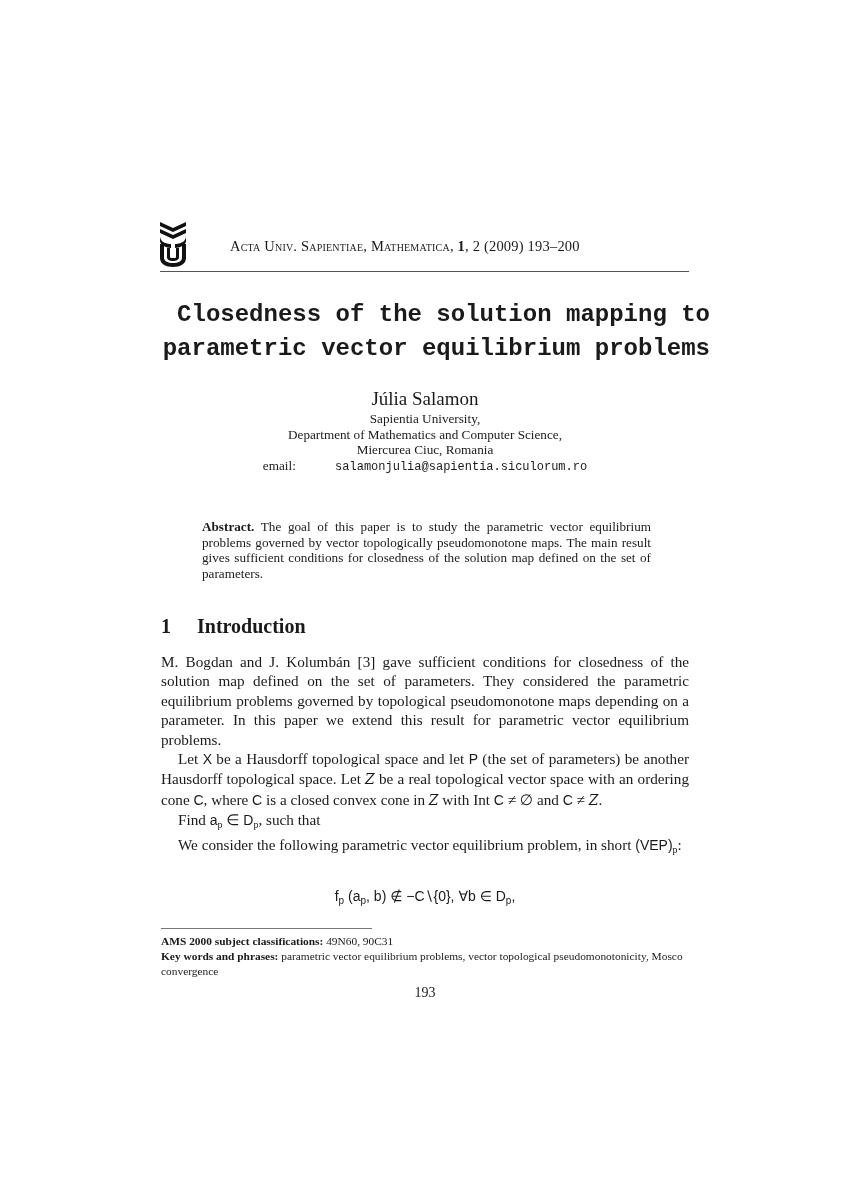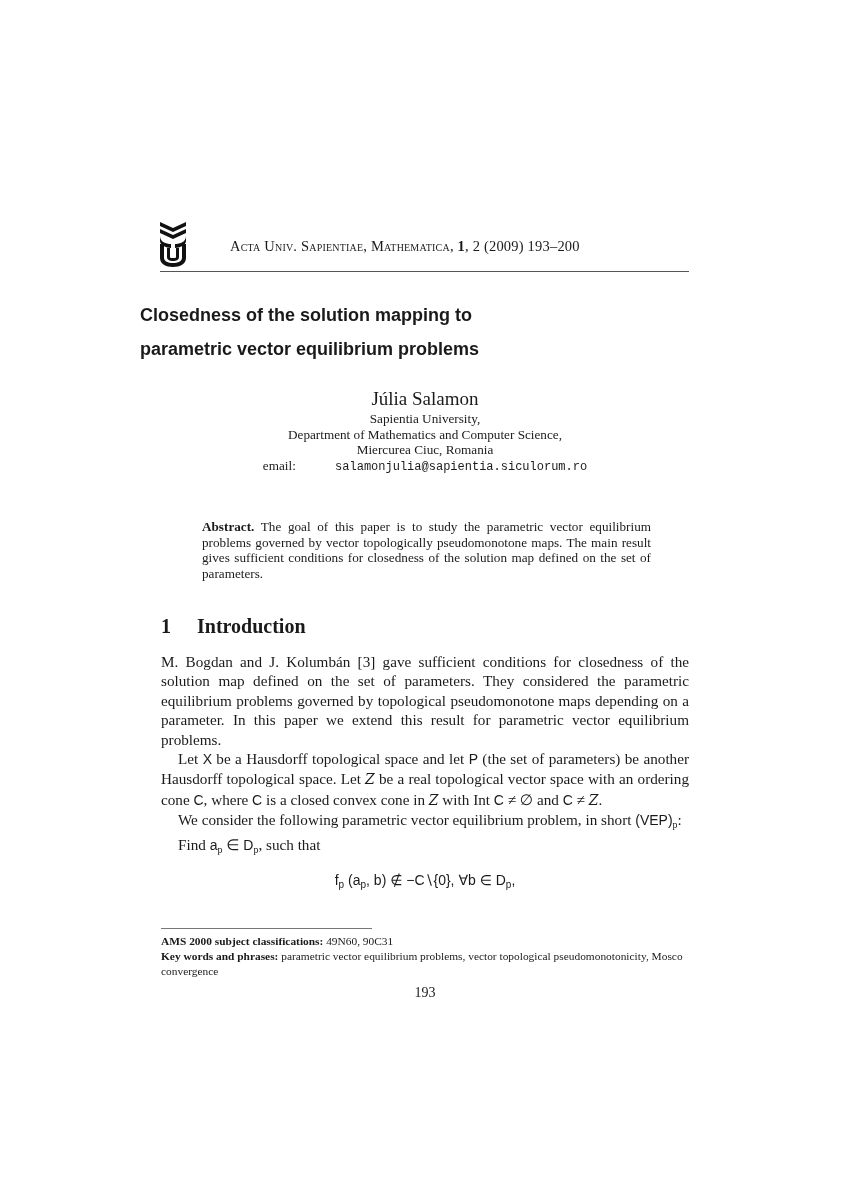--- a/index.html
+++ b/index.html
@@ -16,23 +16,23 @@
     .running-head {
       left: 230px; top: 238px; font-size: 14.5px; white-space: nowrap;
       font-family: "Liberation Serif", serif; letter-spacing: 0.2px;
     }
     .running-head .sc { font-variant: small-caps; }
     .running-head b { font-weight: bold; }
     .header-rule { left: 160px; top: 271px; width: 529px; height: 1px; background: #555; }
 
     
     .title {
-      left: 140px; width: 570px; top: 298px; text-align: left;
-      font-family: Liberation Sans, sans-serif; font-weight: bold;
-      font-size: 18px; line-height: 34px;
+      left: 140px; width: 570px; top: 298px; text-align: right;
+      font-family: Liberation Mono, monospace; font-weight: bold;
+      font-size: 24px; line-height: 34px;
     }
 
     
     .author-block {
       left: 200px; width: 450px; top: 387px; text-align: center;
       font-family: "Liberation Serif", serif;
     }
     .author-name { font-size: 19px; line-height: 24px; }
     .affil { font-size: 13.2px; line-height: 15.6px; }
     .email { font-family: "Liberation Mono", monospace; font-size: 12px; margin-left: 36px; }
@@ -57,21 +57,21 @@
       left: 161px; width: 528px; top: 652px;
       font-family: "Liberation Serif", serif; font-size: 15.2px; line-height: 19.4px;
       text-align: justify;
     }
     .body p { margin: 0; }
     .body p.indent { text-indent: 17px; }
     .sans { font-family: "Liberation Sans", sans-serif; font-size: 14px; }
     .cal { font-style: italic; font-family: "DejaVu Serif", serif; font-size: 14px; }
     .sub { font-size: 10px; vertical-align: -3px; }
     .equation {
-      text-align: center; margin-top: 12px; font-family: "Liberation Sans", sans-serif; font-size: 14px;
+      text-align: center; margin-top: 28px; font-family: "Liberation Sans", sans-serif; font-size: 14px;
     }
 
     
     .footnote-rule { left: 161px; top: 928px; width: 211px; height: 1px; background: #777; }
     .footnote {
       left: 161px; width: 528px; top: 934px;
       font-family: "Liberation Serif", serif; font-size: 11.4px; line-height: 15px;
     }
     .footnote b { font-weight: bold; }
 
@@ -125,24 +125,24 @@
   <div class="abs section-heading">
     <span class="num">1</span><span>Introduction</span>
   </div>
 
   <div class="abs body">
     <p>M. Bogdan and J. Kolumbán [3] gave sufficient conditions for closedness of the solution map defined on the set of parameters. They considered the parametric equilibrium problems governed by topological pseudomonotone maps depending on a parameter. In this paper we extend this result for parametric vector equilibrium problems.</p>
     <p class="indent">
       <span>Let </span><span class="sans">X</span><span> be a Hausdorff topological space and let </span><span class="sans">P</span><span> (the set of parameters) be another Hausdorff topological space. Let </span><span class="cal">Z</span><span> be a real topological vector space with an ordering cone </span><span class="sans">C</span><span>, where </span><span class="sans">C</span><span> is a closed convex cone in </span><span class="cal">Z</span><span> with Int </span><span class="sans">C</span><span> ≠ ∅ and </span><span class="sans">C</span><span> ≠ </span><span class="cal">Z</span><span>.</span>
     </p>
     <p class="indent">
-      <span>We consider the following parametric vector equilibrium problem, in short </span><span class="sans">(VEP)</span><span class="sub">p</span><span>:</span>
+      <span>Find </span><span class="sans">a</span><span class="sub">p</span><span> ∈ </span><span class="sans">D</span><span class="sub">p</span><span>, such that</span>
     </p>
     <p class="indent">
-      <span>Find </span><span class="sans">a</span><span class="sub">p</span><span> ∈ </span><span class="sans">D</span><span class="sub">p</span><span>, such that</span>
+      <span>We consider the following parametric vector equilibrium problem, in short </span><span class="sans">(VEP)</span><span class="sub">p</span><span>:</span>
     </p>
     <div class="equation">
       <span>f</span><span class="sub">p</span><span> (a</span><span class="sub">p</span><span>, b) ∉ −C∖{0}, ∀b ∈ D</span><span class="sub">p</span><span>,</span>
     </div>
   </div>
 
   <div class="abs footnote-rule"></div>
   <div class="abs footnote">
     <div>
       <b>AMS 2000 subject classifications:</b>

